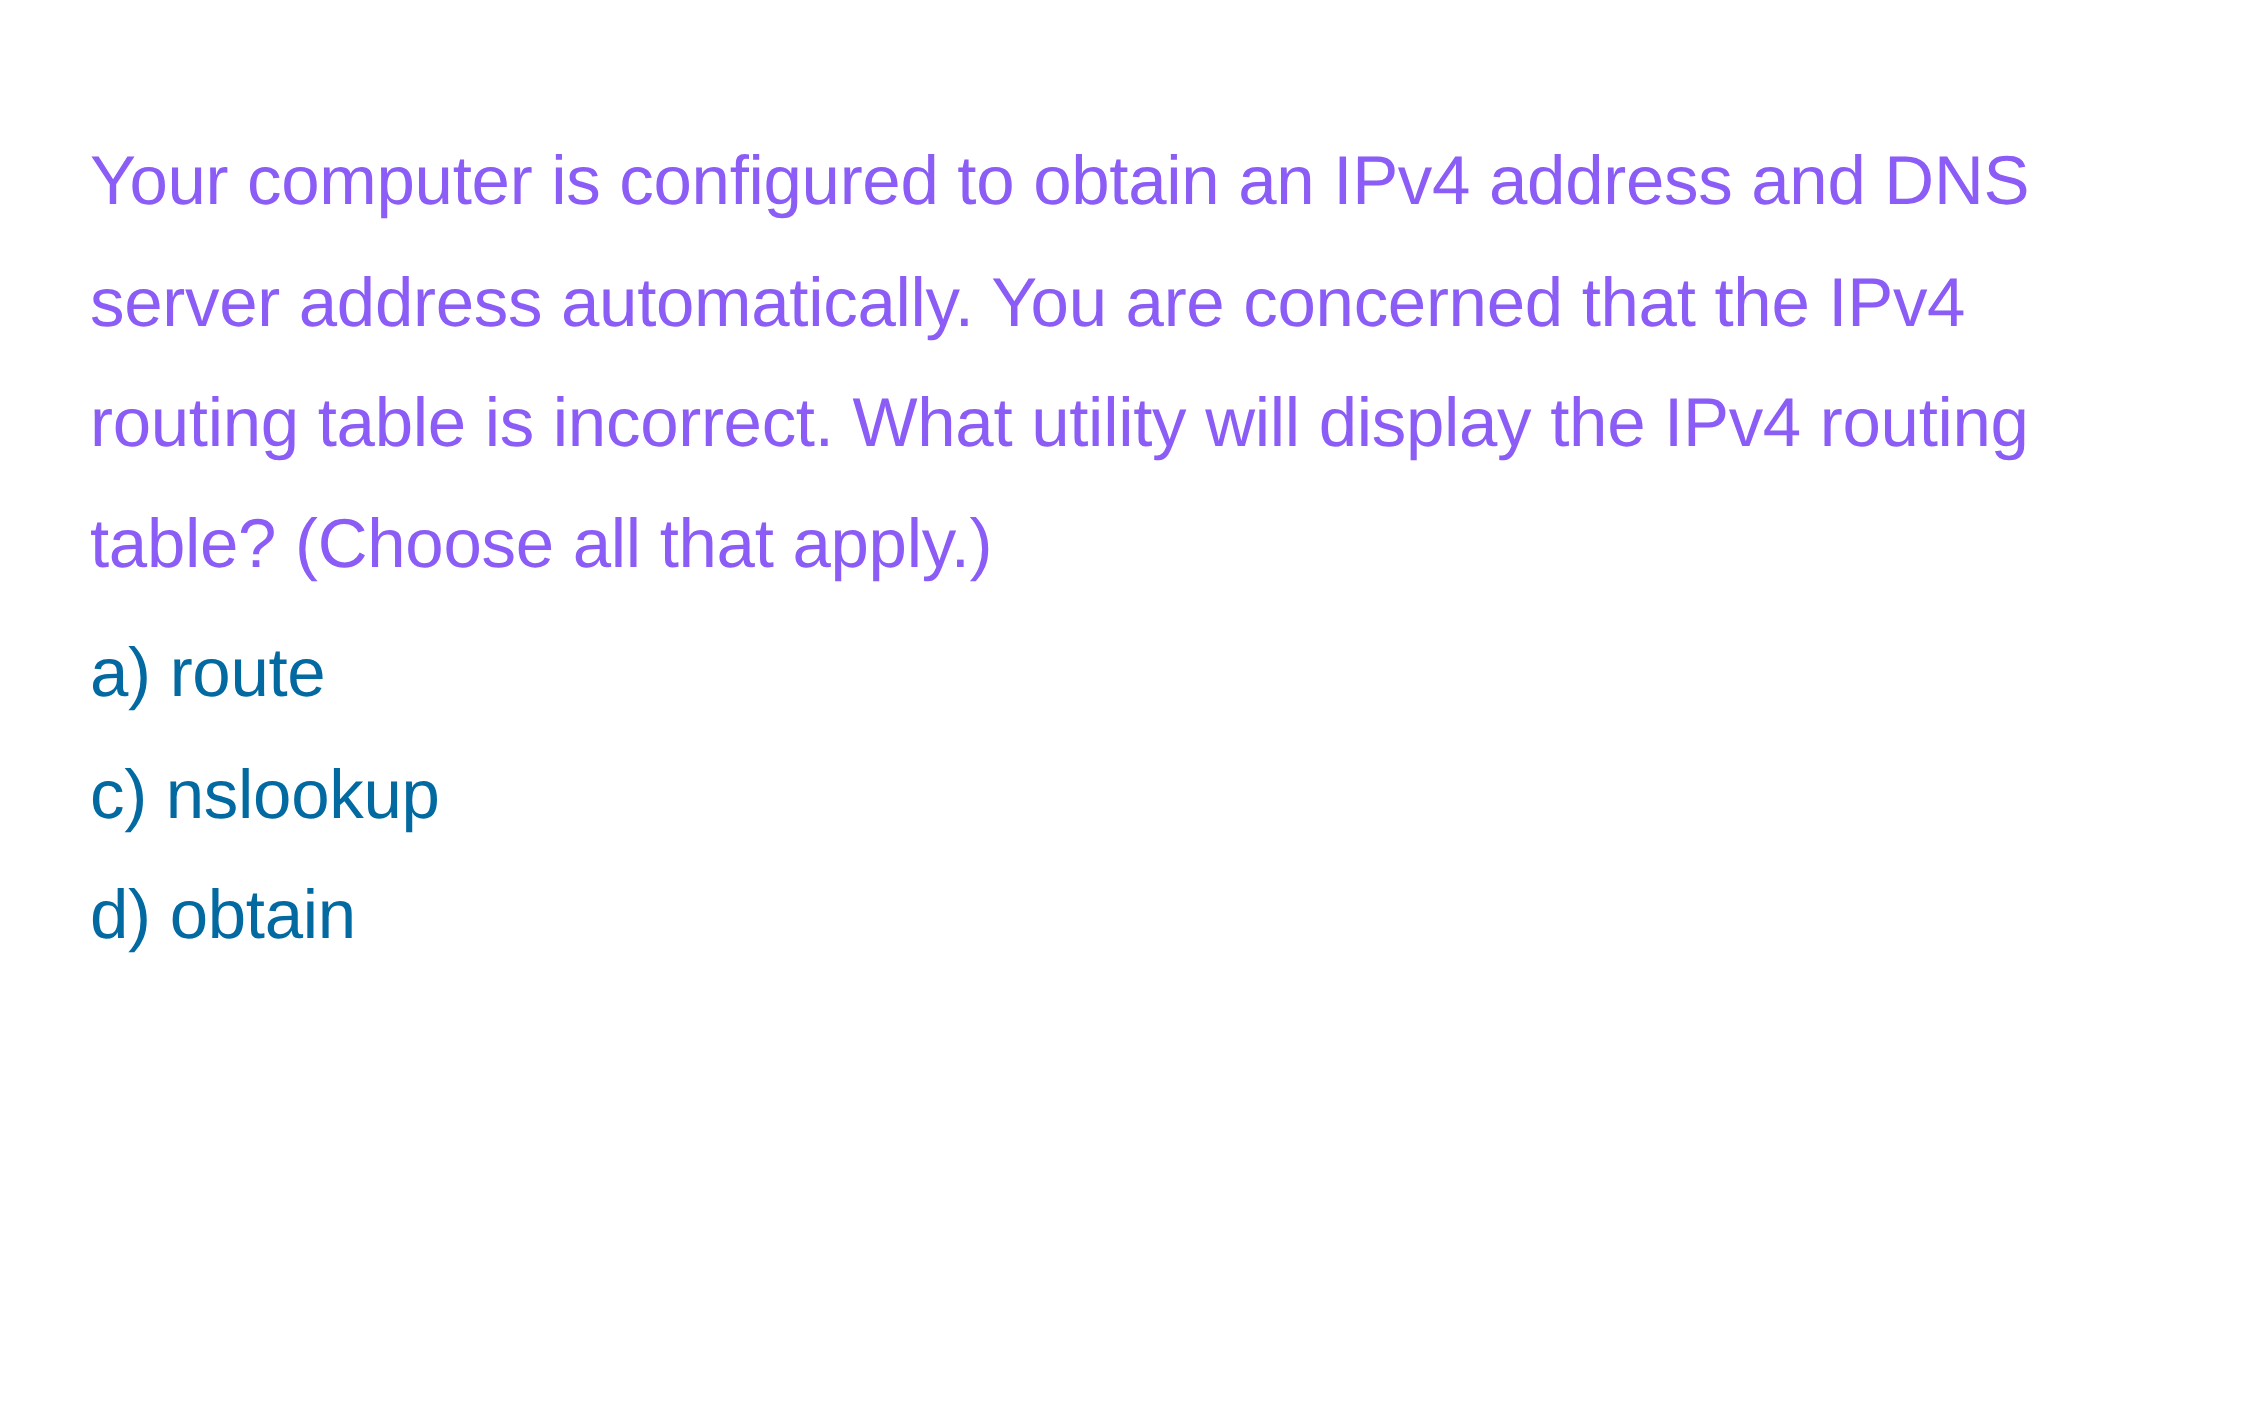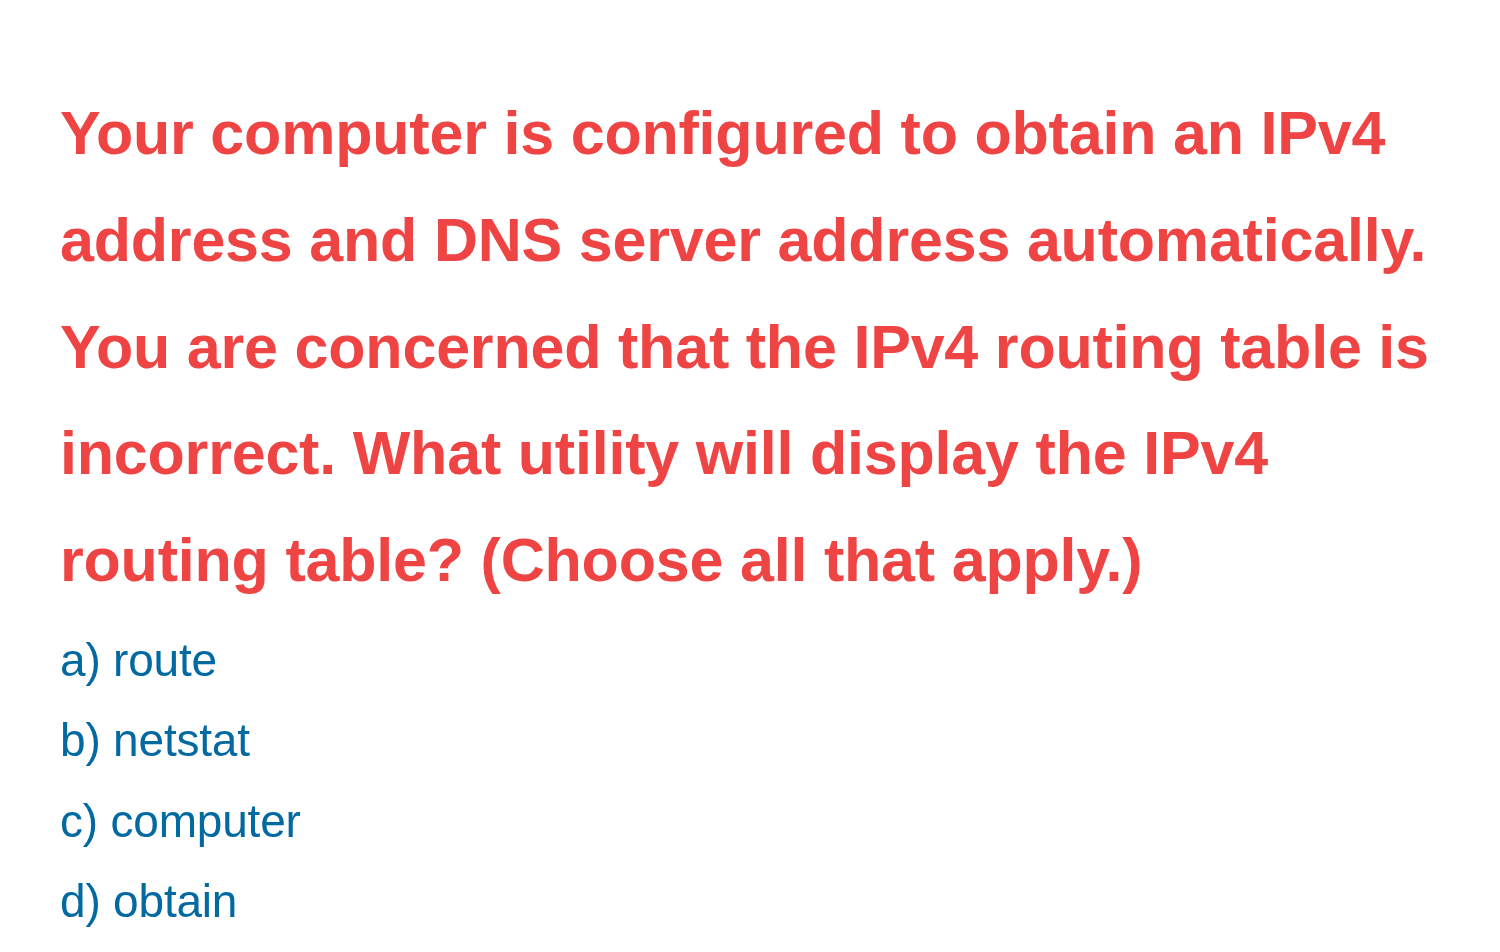--- a/index.html
+++ b/index.html
@@ -8,24 +8,24 @@
       box-sizing: border-box;
     }
     body {
       font-family: -apple-system, BlinkMacSystemFont, "Segoe UI", Helvetica, Arial, sans-serif;
       background: #ffffff;
       width: 1500px;
       height: 952px;
       padding: 80px 60px 60px 60px;
     }
     .question-text {
-      font-size: 61px;
+      font-size: 46px;
       line-height: 1.75;
-      color: #ef4444;
-      font-weight: 700;
+      color: #8b5cf6;
+      font-weight: 400;
       letter-spacing: -0.2px;
     }
     .options-container {
       margin-top: 6px;
     }
     .option {
       font-size: 46px;
       line-height: 1.75;
       color: #0369a1;
       font-weight: 400;
@@ -36,24 +36,20 @@
 <body>
 
 <div class="question-text">Your computer is configured to obtain an IPv4 address and DNS server address automatically. You are concerned that the IPv4 routing table is incorrect. What utility will display the IPv4 routing table? (Choose all that apply.)</div>
 
 <div class="options-container">
   <div class="option">
     <span>a)</span>
     <span>route</span>
   </div>
   <div class="option">
-    <span>b)</span>
-    <span>netstat</span>
-  </div>
-  <div class="option">
     <span>c)</span>
-    <span>computer</span>
+    <span>nslookup</span>
   </div>
   <div class="option">
     <span>d)</span>
     <span>obtain</span>
   </div>
 </div>
 
 </body></html>

